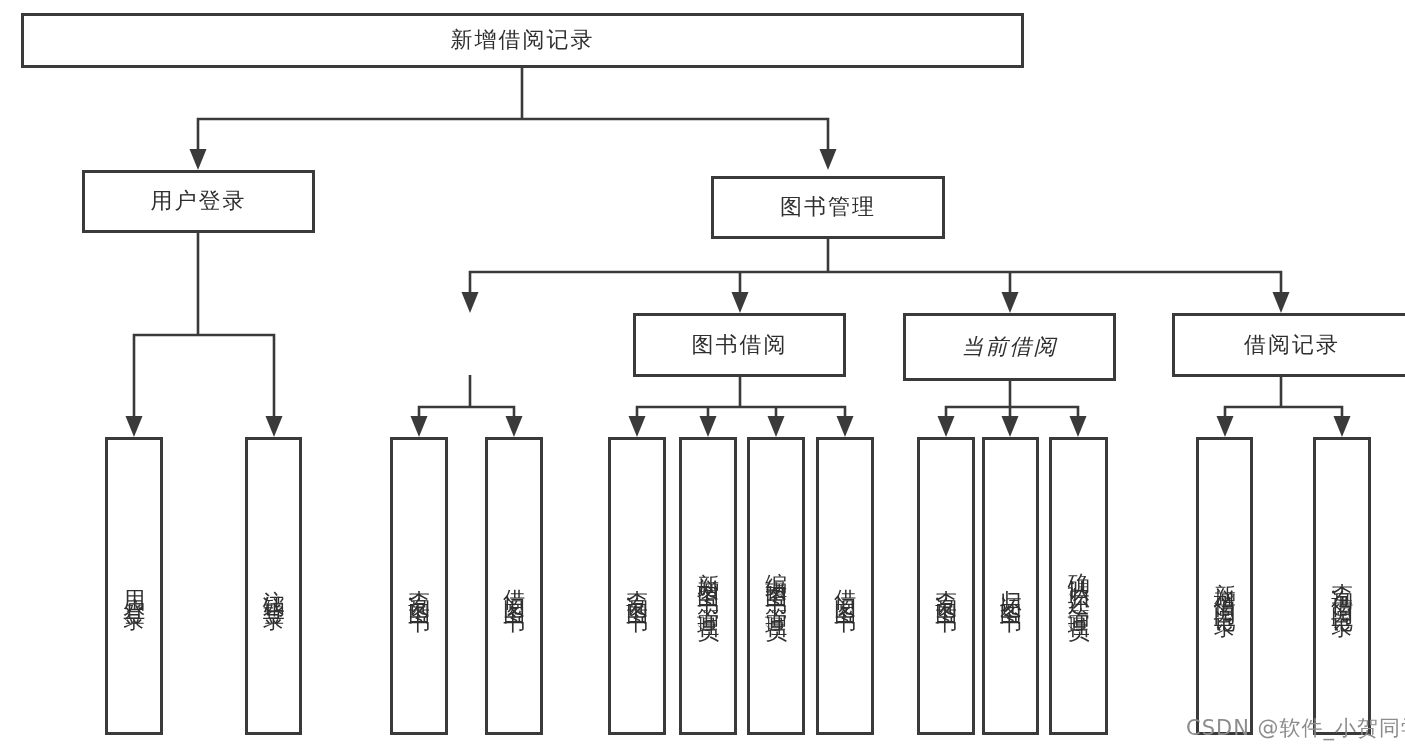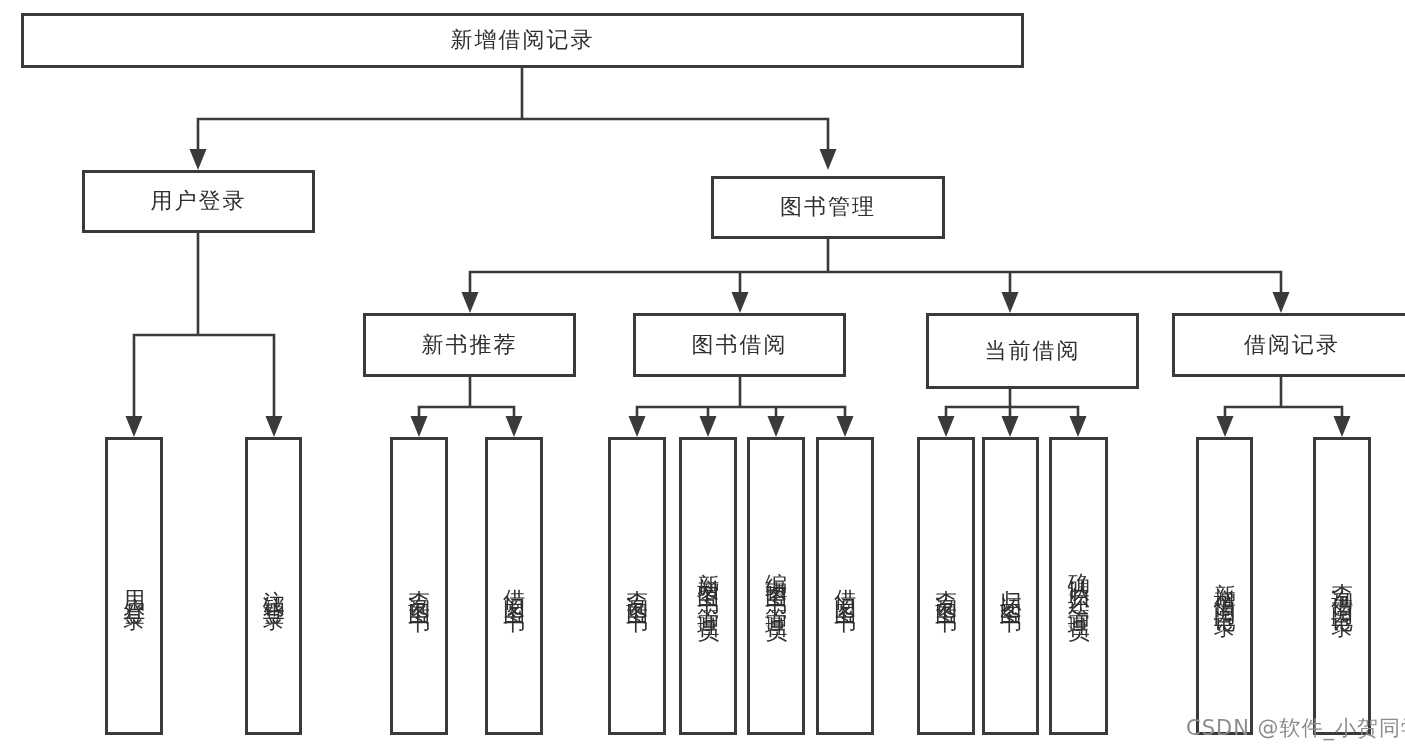--- a/index.html
+++ b/index.html
@@ -103,27 +103,24 @@
       </div>
       <div class="node" style="left: 711px; top: 176px; width: 234px; height: 63px;">
         <span class="label">图书管理</span>
       </div>
       <div class="node vertical" style="left: 105px; top: 437px; width: 58px; height: 298px;">
         <span class="label">用户登录</span>
       </div>
       <div class="node vertical" style="left: 245px; top: 437px; width: 57px; height: 298px;">
         <span class="label">注销登录</span>
       </div>
-      <div class="node" style="left: 363px; top: 313px; width: 213px; height: 64px;">
-        <span class="label">新书推荐</span>
-      </div>
       <div class="node" style="left: 633px; top: 313px; width: 213px; height: 64px;">
         <span class="label">图书借阅</span>
       </div>
-      <div class="node" style="left: 926px; top: 313px; width: 213px; height: 76px;">
+      <div class="node" style="left: 903px; top: 313px; width: 213px; height: 68px; font-style: italic;">
         <span class="label">当前借阅</span>
       </div>
       <div class="node" style="left: 1172px; top: 313px; width: 240px; height: 64px;">
         <span class="label">借阅记录</span>
       </div>
       <div class="node vertical" style="left: 390px; top: 437px; width: 58px; height: 298px;">
         <span class="label">查询图书</span>
       </div>
       <div class="node vertical" style="left: 485px; top: 437px; width: 58px; height: 298px;">
         <span class="label">借阅图书</span>

